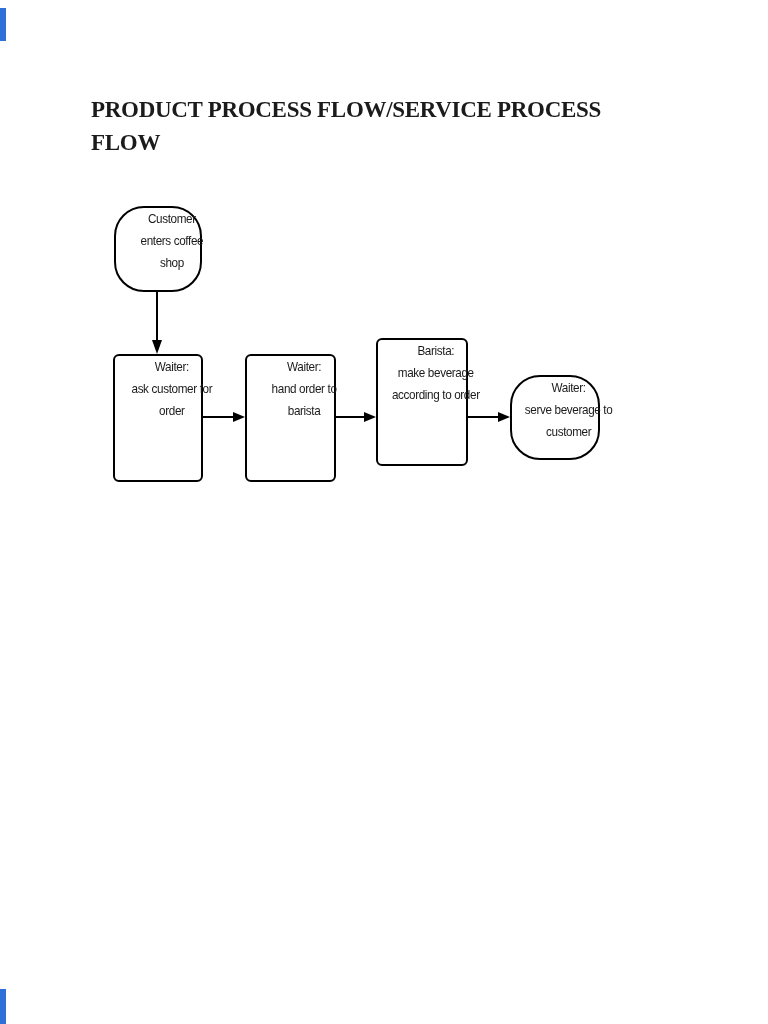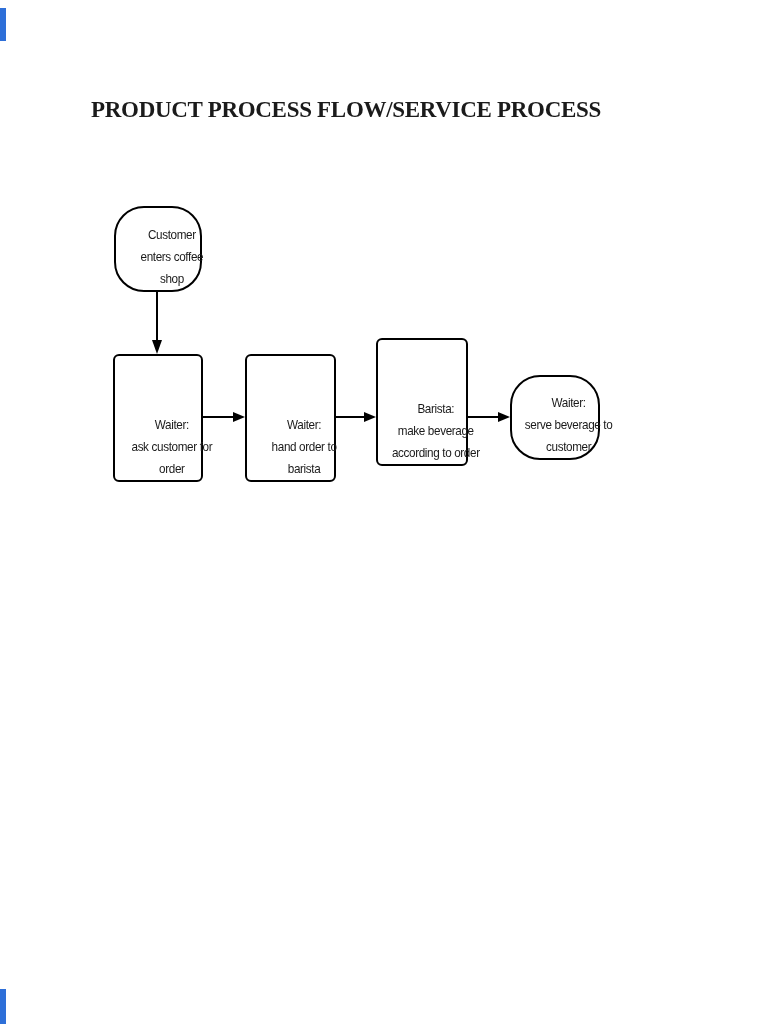--- a/index.html
+++ b/index.html
@@ -37,21 +37,21 @@
   }
 
   
   .node {
     position: absolute;
     box-sizing: border-box;
     border: 2px solid #000000;
     border-radius: 6px;
     background: #ffffff;
     display: flex;
-    align-items: flex-end;
+    align-items: flex-start;
     justify-content: center;
     padding-left: 28px;
   }
   .node.terminator { border-radius: 30px; }
   .node-label {
     font-family: "Liberation Sans", sans-serif;
     font-size: 13px;
     line-height: 22px;
     letter-spacing: -0.4px;
     color: #1a1a1a;
@@ -85,20 +85,21 @@
 </head>
 <body>
 
 <div class="page">
 
   <div class="edge-strip top"></div>
   <div class="edge-strip bottom"></div>
 
   <div class="title">
     <div>PRODUCT PROCESS FLOW/SERVICE PROCESS</div>
+    <div>FLOW</div>
   </div>
 
   <div>
 
     <div class="node terminator" style="left:114px; top:206px; width:88px; height:86px;">
       <div class="node-label">Customer
 enters coffee
 shop</div>
     </div>
 

